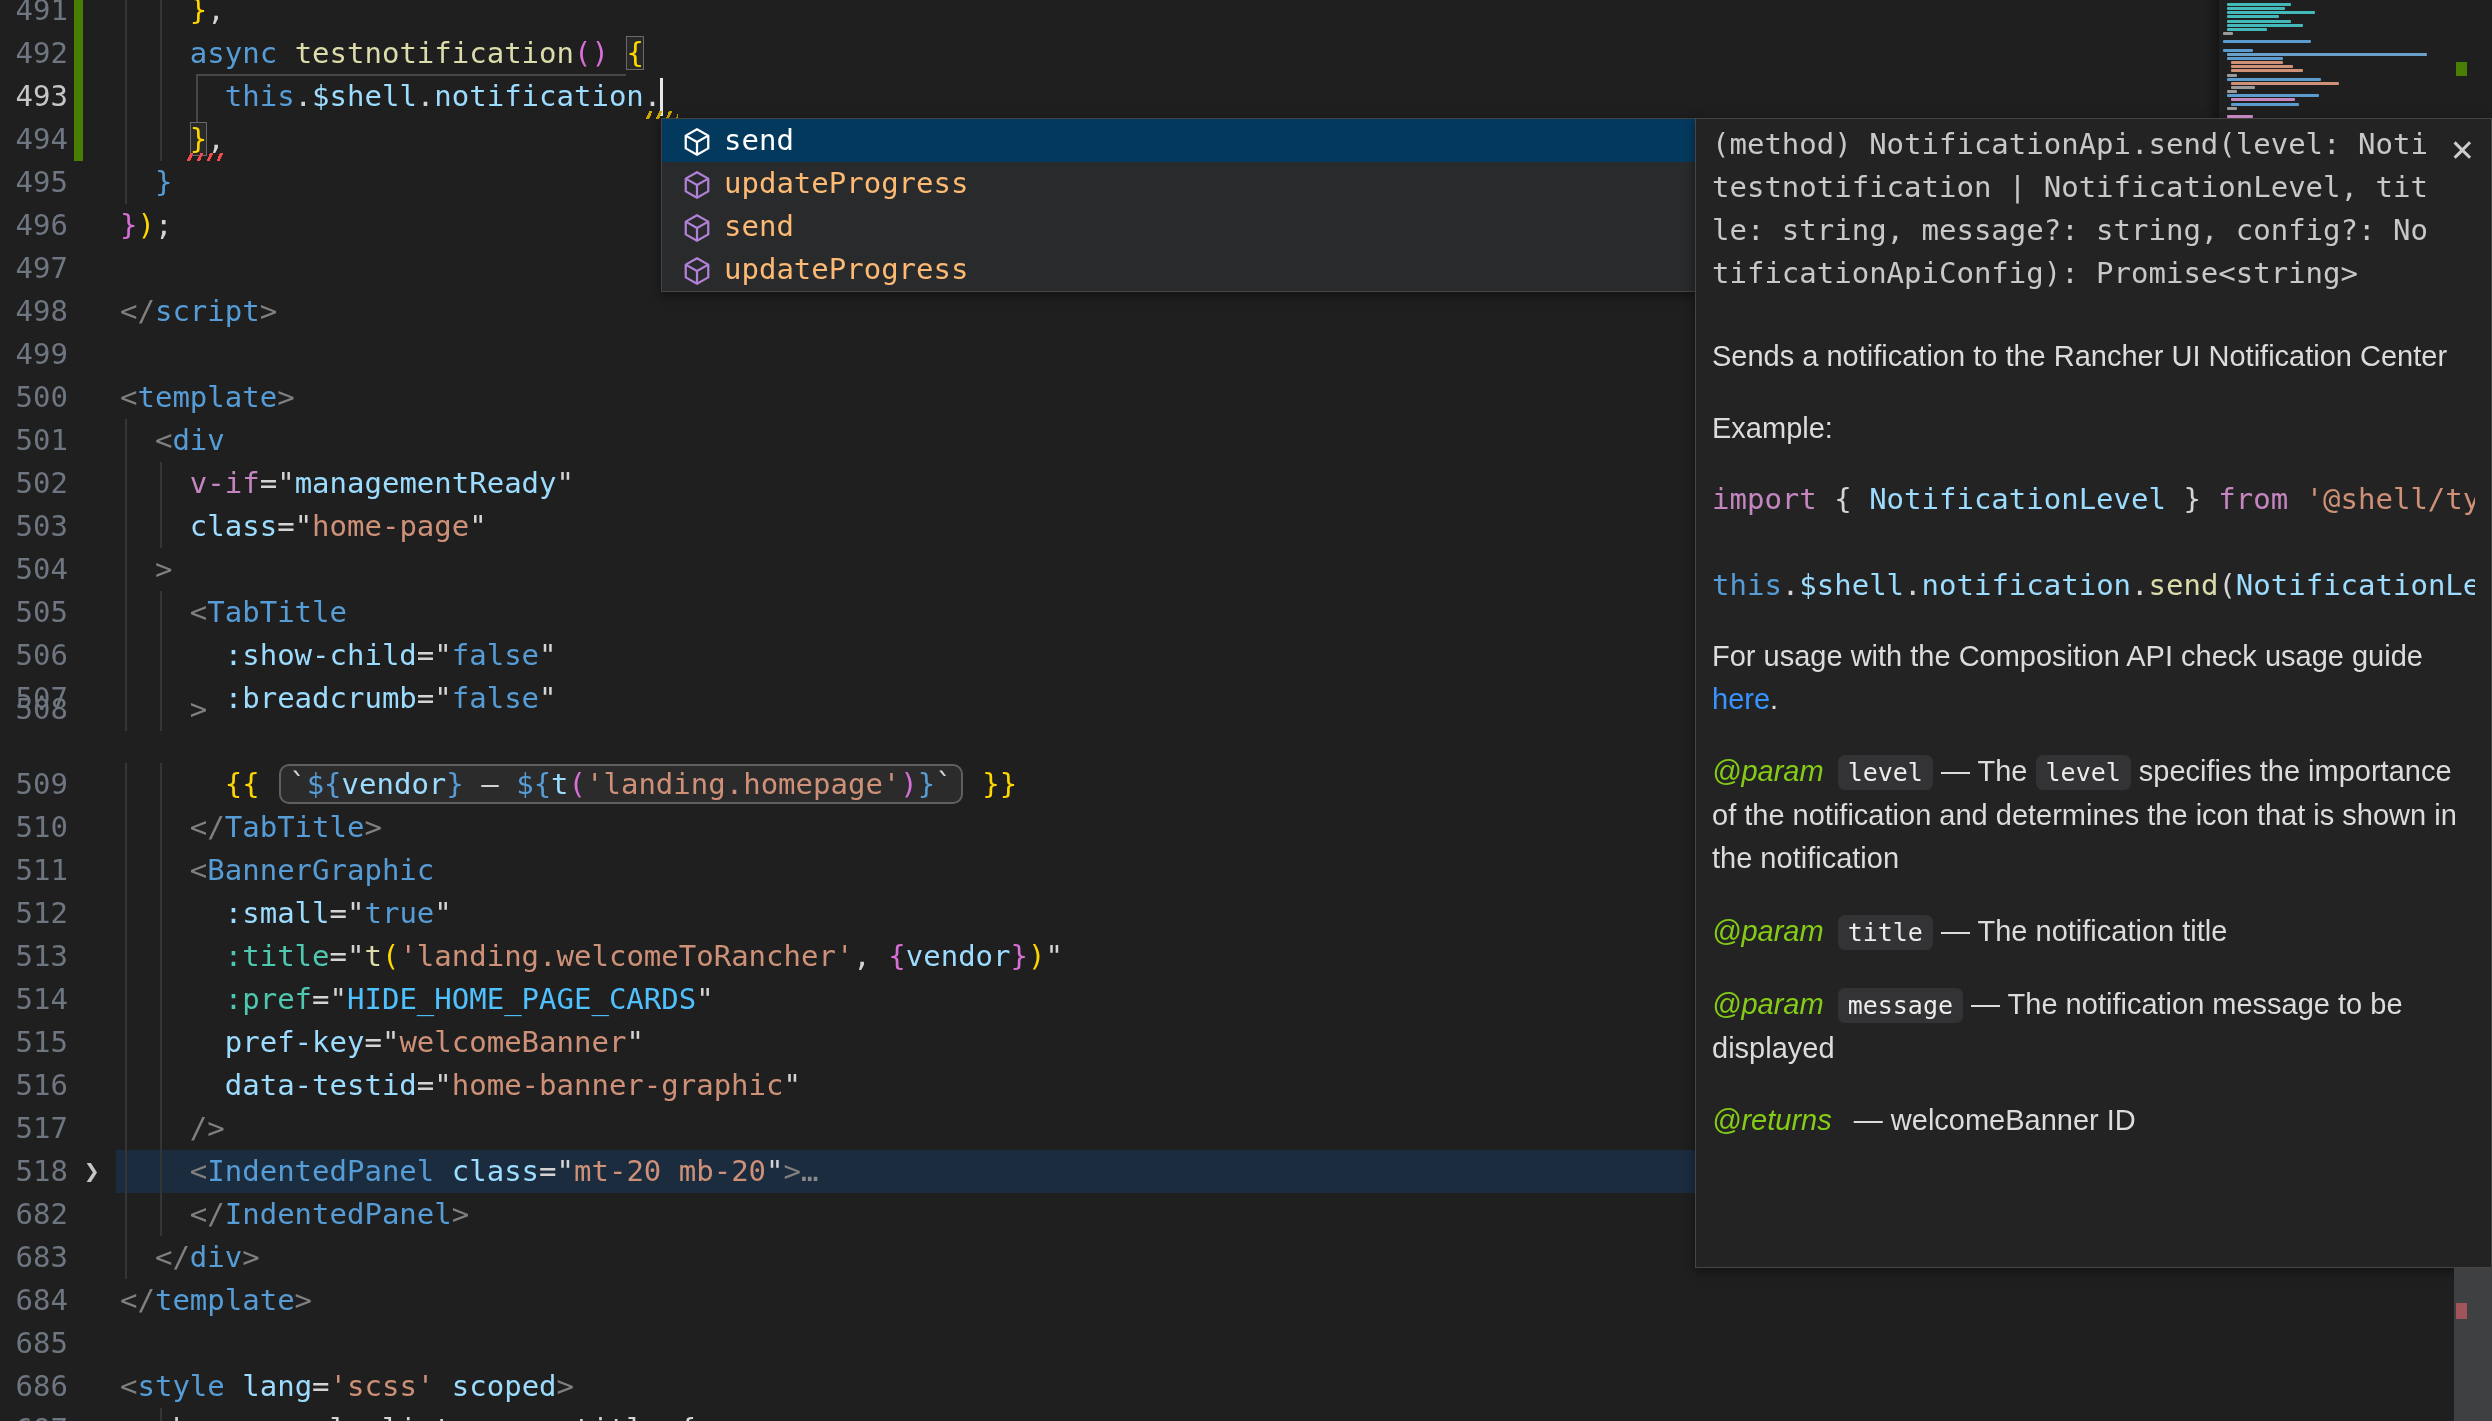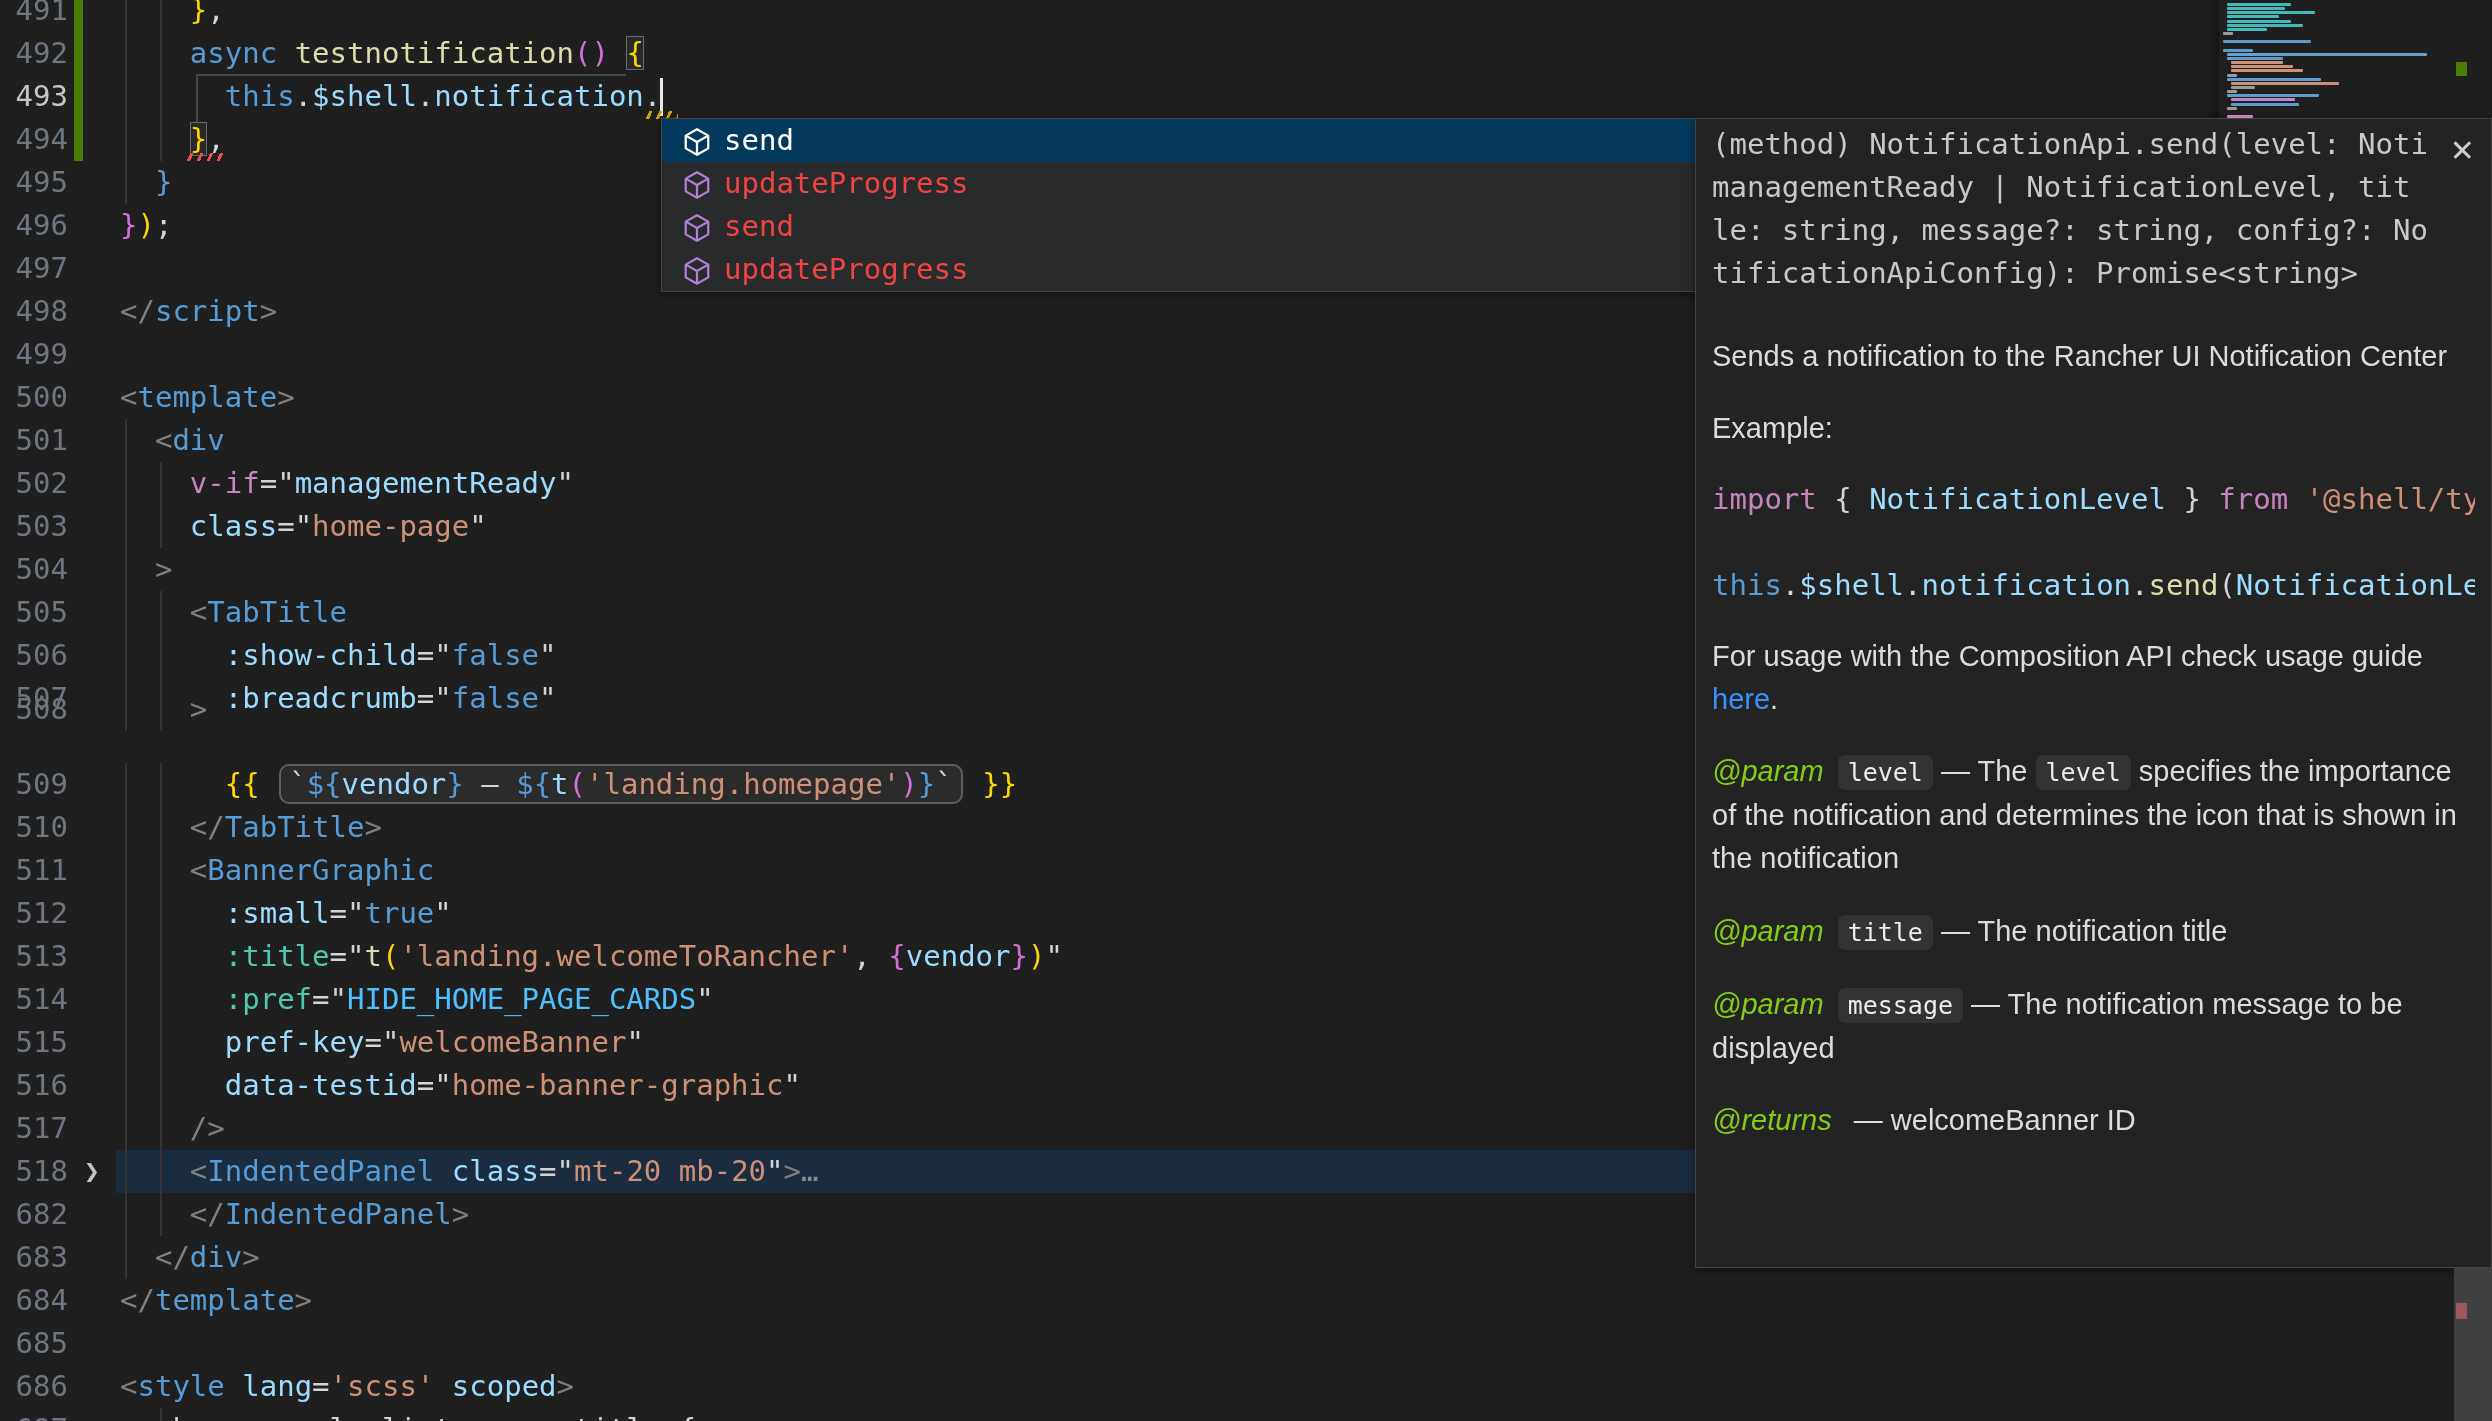--- a/index.html
+++ b/index.html
@@ -22,21 +22,21 @@
   .dec{position:absolute;}
   #changebar{left:74px;top:0;width:9px;height:161px;background:#487e02;}
   #cursor{left:660px;top:78px;width:3px;height:38px;background:#e8e8e8;}
   .squig{height:8px;background:repeating-linear-gradient(115deg,transparent 0 3px,var(--sc) 3px 6px,transparent 6px 9px);}
   #squig-yellow{--sc:#cca700;left:646px;top:111px;width:32px;}
   #squig-red{--sc:#f14c4c;left:187px;top:153px;width:38px;}
   .pairline{background:#474747;}
   
   #suggest{position:absolute;left:661px;top:118px;width:1035px;height:174px;background:#292a2b;
            border:1.5px solid #454545;box-sizing:border-box;box-shadow:0 3px 10px rgba(0,0,0,.45);}
-  .sitem{position:relative;height:43px;line-height:43px;font-size:29px;color:#ef4444;white-space:pre;}
+  .sitem{position:relative;height:43px;line-height:43px;font-size:29px;color:#fdba74;white-space:pre;}
   .sitem.sel{background:#04395e;color:#ffffff;}
   .sicon{position:absolute;left:20px;top:7px;width:30px;height:30px;}
   .slabel{position:absolute;left:62px;}
   
   #docs{position:absolute;left:1695px;top:118px;width:797px;height:1150px;background:#232324;
         border:1.5px solid #454545;box-sizing:border-box;padding:4px 16px;overflow:hidden;
         box-shadow:0 3px 10px rgba(0,0,0,.45);}
   #docs .sigline{font-size:29px;line-height:43px;color:#c8c8c8;white-space:pre;}
   #docs .codeline{font-size:29px;line-height:43px;white-space:pre;overflow:hidden;}
   #docs .para{font-family:"Liberation Sans",sans-serif;font-size:29px;line-height:43px;color:#dcdcdc;}
@@ -125,21 +125,21 @@
             <path d="M2 4.6 L8 8 L14 4.6"></path>
             <path d="M8 8 L8 14.8"></path>
           </svg></span><span class="slabel">updateProgress</span></div>
     </div>
 
   <div id="docs">
     <span id="doc-close">✕</span>
     <div id="doc-blocks">
         <div class="sigblock" style="margin-top: 0px;">
           <div class="sigline">(method) NotificationApi.send(level: Noti</div>
-          <div class="sigline">managementReady | NotificationLevel, tit</div>
+          <div class="sigline">testnotification | NotificationLevel, tit</div>
           <div class="sigline">le: string, message?: string, config?: No</div>
           <div class="sigline">tificationApiConfig): Promise&lt;string&gt;</div>
         </div>
         <div class="para" style="margin-top: 40px;"><span>Sends a notification to the Rancher UI Notification Center</span></div>
         <div class="para" style="margin-top: 29px;"><span>Example:</span></div>
         <div class="codeline" style="margin-top: 28px;"><span class="c-mag">import </span><span class="c-w">{ </span><span class="c-var">NotificationLevel</span><span class="c-w"> }</span><span class="c-mag"> from </span><span class="c-str">'@shell/typ</span></div>
         <div class="codeline" style="margin-top: 43px;"><span class="c-kw">this</span><span class="c-w">.</span><span class="c-var">$shell</span><span class="c-w">.</span><span class="c-var">notification</span><span class="c-w">.</span><span class="c-fn">send</span><span class="c-w">(</span><span class="c-var">NotificationLev</span></div>
         <div class="para" style="margin-top: 28px;"><span>For usage with the Composition API check usage guide </span><span class="link">here</span><span>.</span></div>
         <div class="para" style="margin-top: 29px;"><span class="ptag">@param</span><span class="chip">level</span><span> — The </span><span class="chip">level</span><span> specifies the importance of the notification and determines the icon that is shown in the notification</span></div>
         <div class="para" style="margin-top: 30px;"><span class="ptag">@param</span><span class="chip">title</span><span> — The notification title</span></div>

